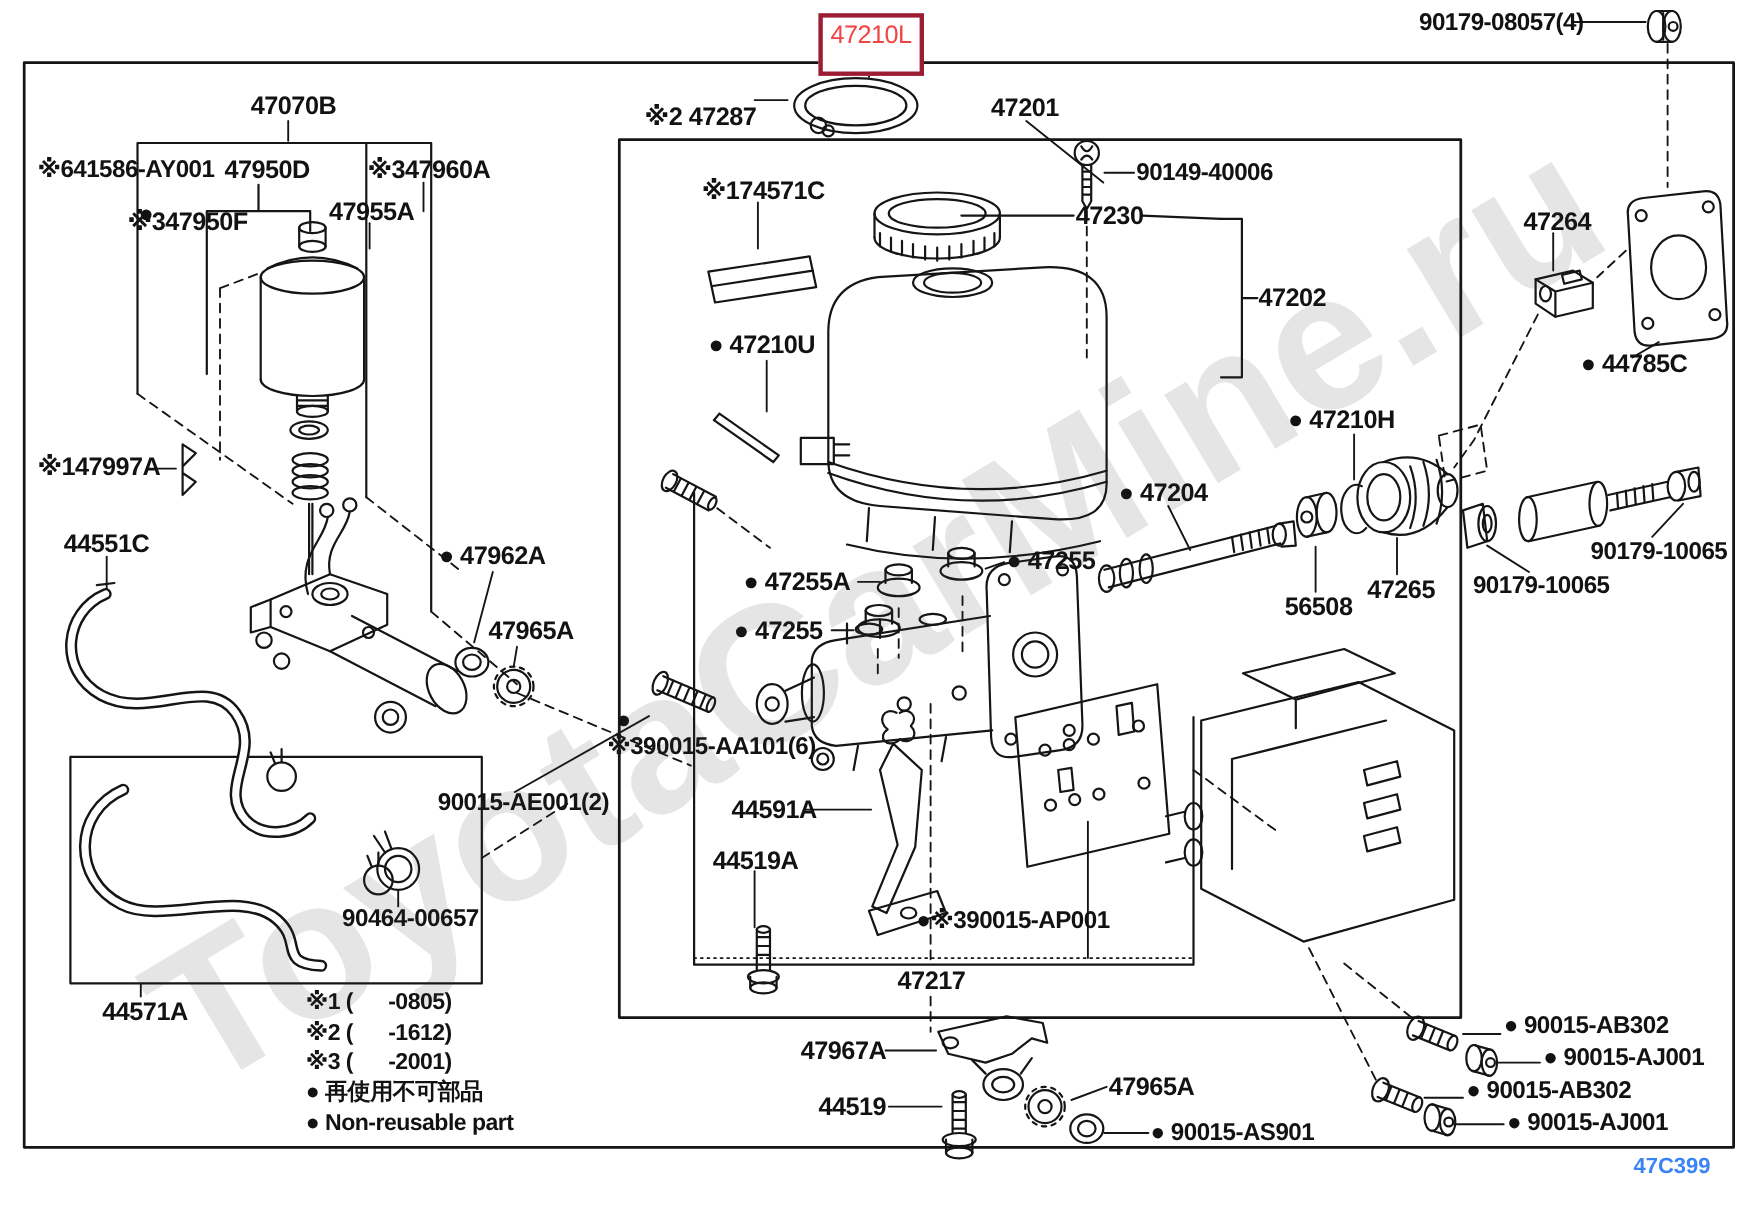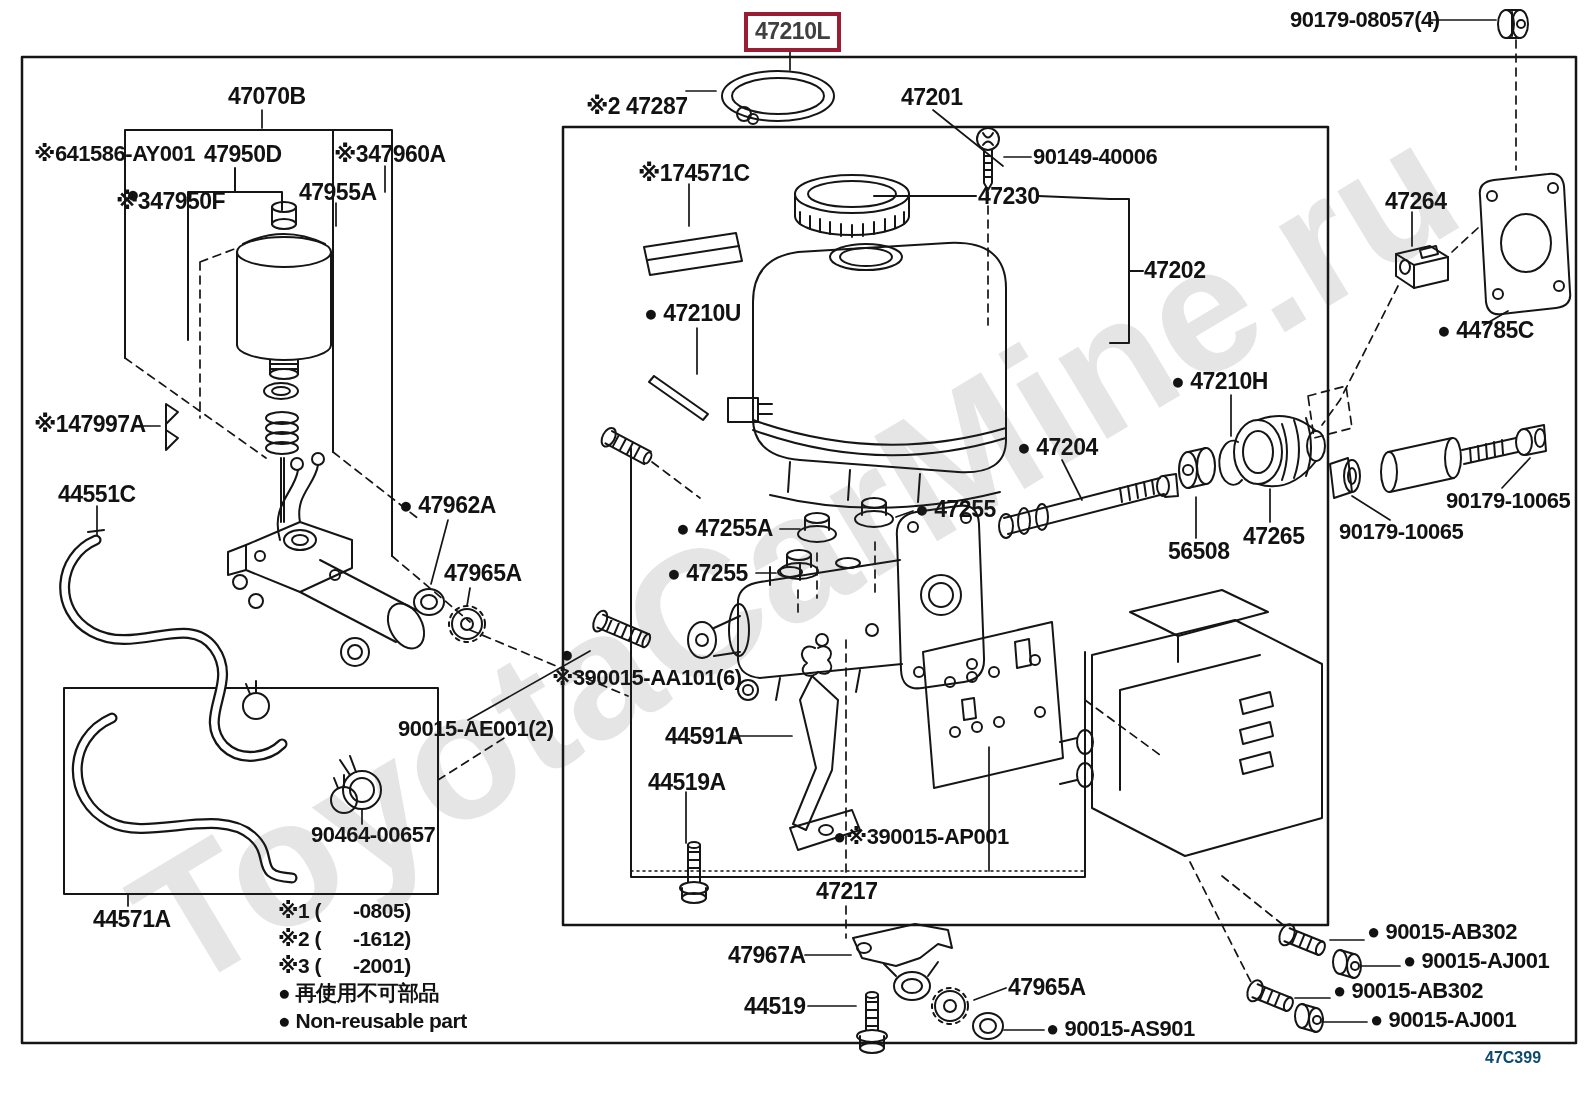--- a/index.html
+++ b/index.html
@@ -2,27 +2,27 @@
 <html><head>
 <meta charset="utf-8">
 <style>
   html,body{margin:0;padding:0;background:#fff;width:1592px;height:1099px;overflow:hidden;}
   #stage{position:relative;width:1592px;height:1099px;background:#ffffff;
          font-family:"Liberation Sans","DejaVu Sans",sans-serif;}
   svg{position:absolute;left:0;top:0;z-index:1;}
   .lbl{position:absolute;z-index:3;font-weight:700;font-size:23px;line-height:1.05;
        letter-spacing:-0.5px;color:#121212;white-space:pre;}
   .sm{font-size:21px;}
-  .hlbox{position:absolute;z-index:4;border:4px solid #9c1c33;padding:2px 7px 3px 7px;
-         font-weight:700;font-size:23px;letter-spacing:-0.5px;color:#404040;background:#fff;}
+  .hlbox{position:absolute;z-index:4;border:4px solid #9c1c33;padding:2px 7px 20px 7px;
+         font-weight:400;font-size:23px;letter-spacing:-0.5px;color:#ef4444;background:#fff;}
   #watermark{position:absolute;left:795px;top:555px;z-index:6;
       transform:translate(-50%,-50%) rotate(-31deg);
       font-size:178px;font-weight:700;white-space:nowrap;
       color:rgba(55,55,55,0.13);pointer-events:none;}
-  #diagcode{position:absolute;z-index:3;left:1485px;top:1049px;font-weight:700;font-size:16px;color:#0c4a6e;}
+  #diagcode{position:absolute;z-index:3;left:1485px;top:1049px;font-weight:700;font-size:20px;color:#3b82f6;}
 </style>
 </head>
 <body>
 
 <div id="stage">
 
 <svg width="1592" height="1099" viewBox="0 0 1592 1099">
   <g stroke="#151515" fill="none" stroke-width="2" stroke-linecap="round" stroke-linejoin="round">
 
     <g stroke-width="2.5">

